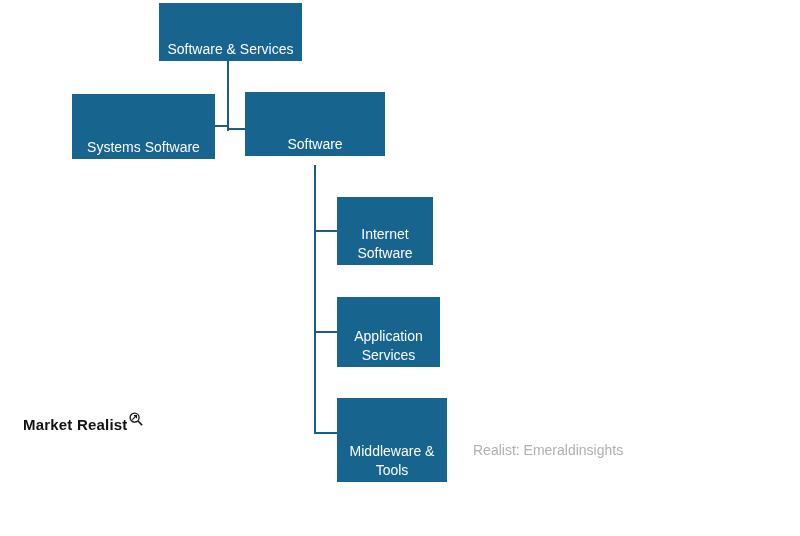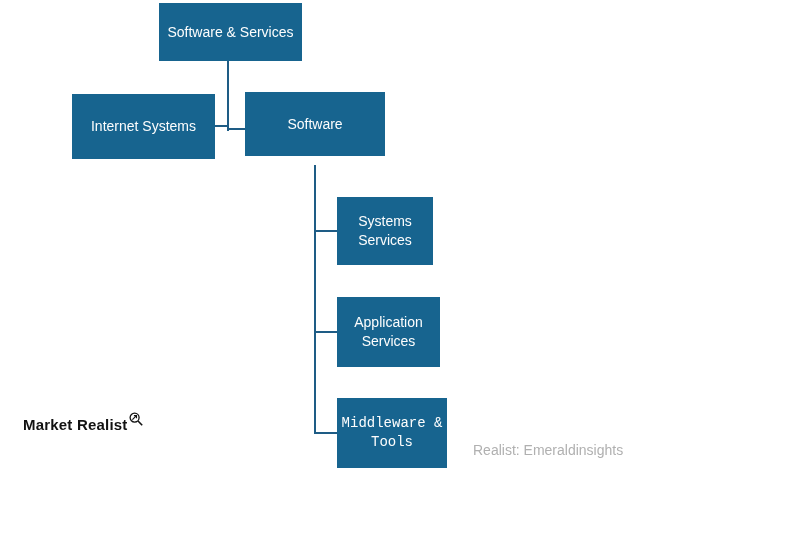--- a/index.html
+++ b/index.html
@@ -15,37 +15,37 @@
     background: #ffffff;
     overflow: hidden;
   }
   .node {
     position: absolute;
     background: #17648f;
     color: #fdfdfd;
     font-size: 14px;
     line-height: 19px;
     display: flex;
-    align-items: center;
+    align-items: flex-end;
     justify-content: center;
     text-align: center;
     padding: 2px 4px;
     box-sizing: border-box;
   }
   .connector {
     position: absolute;
     background: #1e5c85;
   }
   
   #node-root        { left: 159px; top: 3px;   width: 143px; height: 58px; }
   #node-internet    { left: 72px;  top: 94px;  width: 143px; height: 65px; }
   #node-software    { left: 245px; top: 92px;  width: 140px; height: 64px; }
   #node-systems     { left: 337px; top: 197px; width: 96px;  height: 68px; }
   #node-application { left: 337px; top: 297px; width: 103px; height: 70px; }
-  #node-middleware  { left: 337px; top: 398px; width: 110px; height: 70px; font-family: Liberation Mono, monospace; }
+  #node-middleware  { left: 337px; top: 398px; width: 110px; height: 84px; }
   
   #conn-root-down     { left: 227px; top: 61px;  width: 2px;  height: 70px; }
   #conn-internet-h    { left: 215px; top: 125px; width: 14px; height: 2px; }
   #conn-software-h    { left: 228px; top: 128px; width: 17px; height: 2px; }
   #conn-trunk         { left: 314px; top: 165px; width: 2px;  height: 269px; }
   #conn-branch-sys    { left: 316px; top: 230px; width: 21px; height: 2px; }
   #conn-branch-app    { left: 316px; top: 331px; width: 21px; height: 2px; }
   #conn-branch-mid    { left: 314px; top: 432px; width: 23px; height: 2px; }
   
   .brand {
@@ -84,29 +84,29 @@
   <div class="connector" id="conn-trunk"></div>
   <div class="connector" id="conn-branch-sys"></div>
   <div class="connector" id="conn-branch-app"></div>
   <div class="connector" id="conn-branch-mid"></div>
 
   <div class="node" id="node-root">
     <span>Software &amp; Services</span>
   </div>
 
   <div class="node" id="node-internet">
-    <span>Internet Systems</span>
+    <span>Systems Software</span>
   </div>
 
   <div class="node" id="node-software">
     <span>Software</span>
   </div>
 
   <div class="node" id="node-systems">
-    <span>Systems Services</span>
+    <span>Internet Software</span>
   </div>
 
   <div class="node" id="node-application">
     <span>Application Services</span>
   </div>
 
   <div class="node" id="node-middleware">
     <span>Middleware &amp; Tools</span>
   </div>
 

